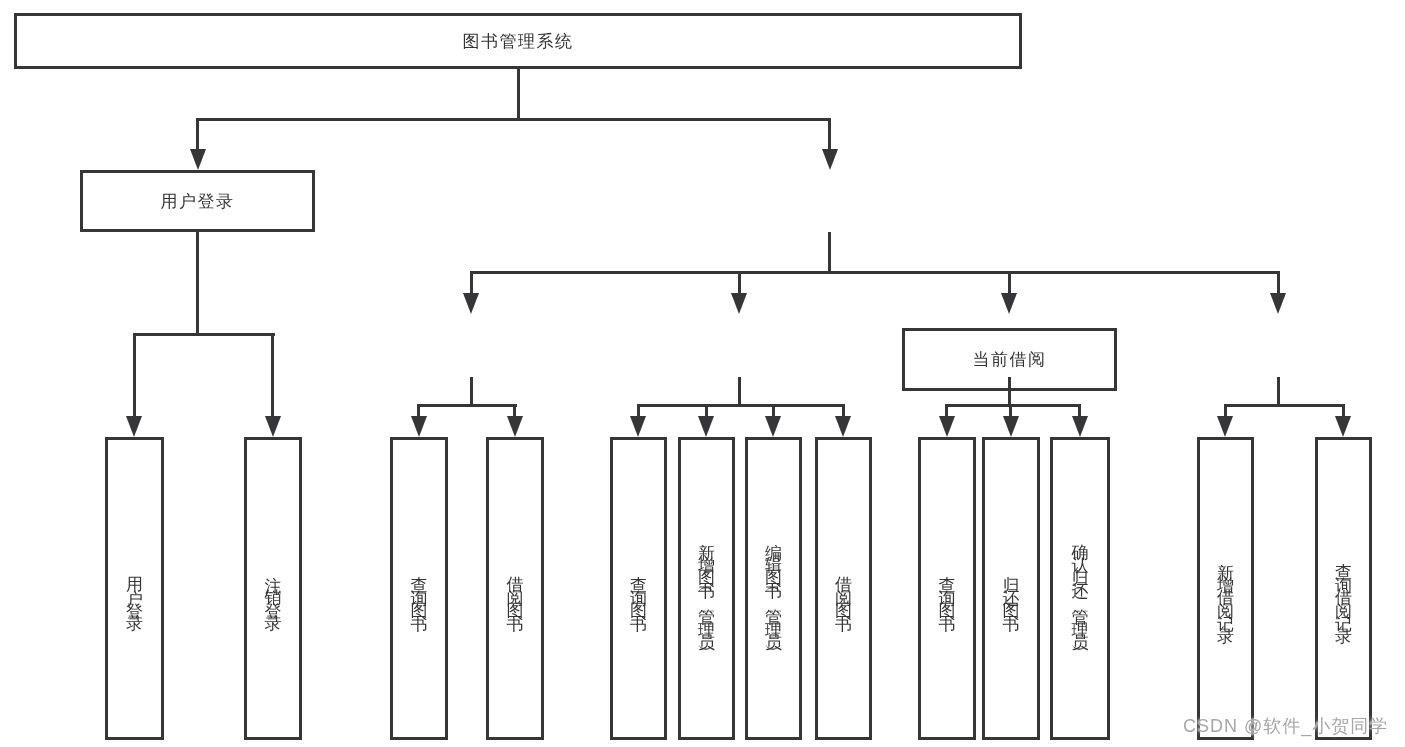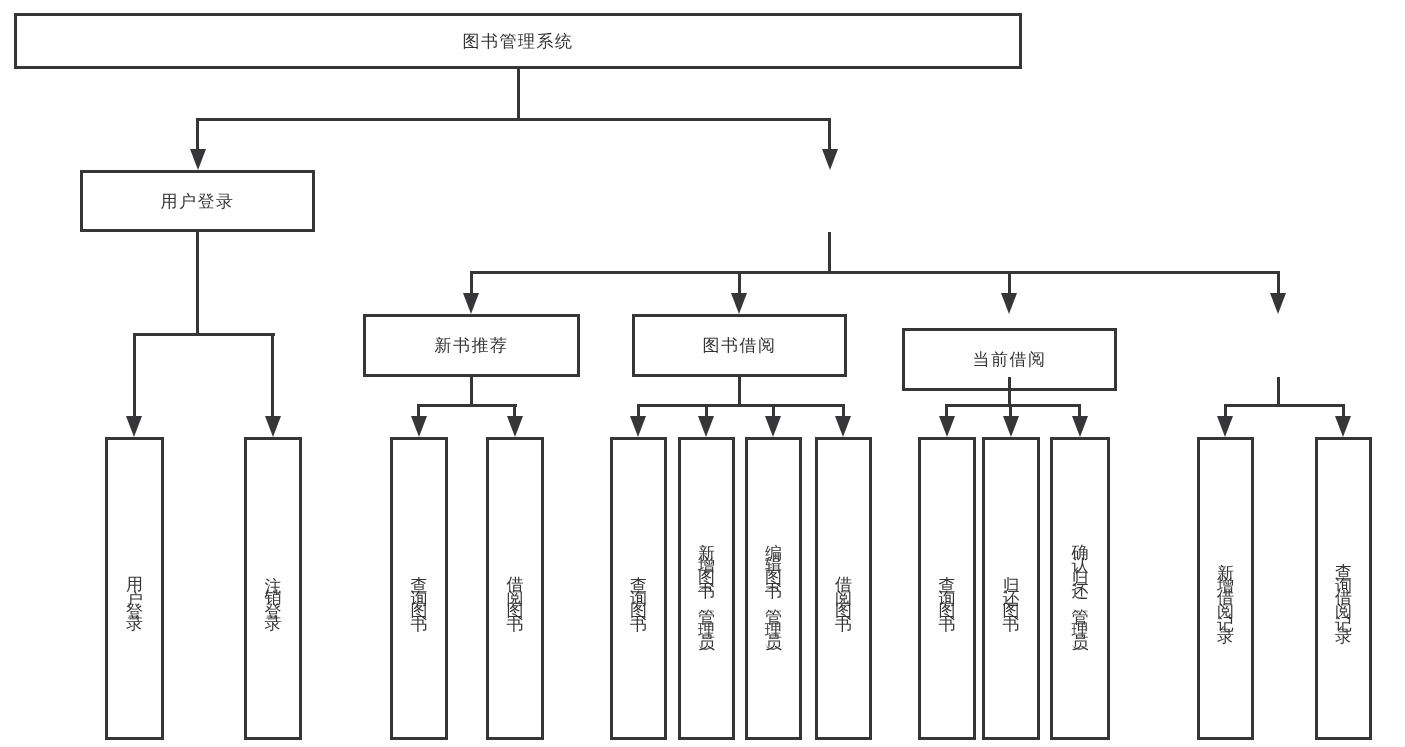--- a/index.html
+++ b/index.html
@@ -82,26 +82,20 @@
   <div class="hline" style="left:470px; top:271px; width:810px;"></div>
   <div class="vline" style="left:470px; top:271px; height:25px;"></div>
   <div class="arrow" style="left:463px; top:293px;"></div>
   <div class="vline" style="left:738px; top:271px; height:25px;"></div>
   <div class="arrow" style="left:731px; top:293px;"></div>
   <div class="vline" style="left:1008px; top:271px; height:25px;"></div>
   <div class="arrow" style="left:1001px; top:293px;"></div>
   <div class="vline" style="left:1277px; top:271px; height:25px;"></div>
   <div class="arrow" style="left:1270px; top:293px;"></div>
 
-  <div class="node" style="left:363px; top:314px; width:217px; height:63px;">
-    <span class="hlabel">新书推荐</span>
-  </div>
-  <div class="node" style="left:632px; top:314px; width:215px; height:63px;">
-    <span class="hlabel">图书借阅</span>
-  </div>
   <div class="node" style="left:902px; top:328px; width:215px; height:63px;">
     <span class="hlabel">当前借阅</span>
   </div>
 
   <div class="vline" style="left:470px; top:377px; height:29px;"></div>
   <div class="hline" style="left:417px; top:404px; width:100px;"></div>
   <div class="vline" style="left:417px; top:404px; height:14px;"></div>
   <div class="arrow" style="left:411px; top:416px;"></div>
   <div class="vline" style="left:513px; top:404px; height:14px;"></div>
   <div class="arrow" style="left:507px; top:416px;"></div>
@@ -170,14 +164,15 @@
     <span class="vlabel">确认归还（管理员）</span>
   </div>
 
   <div class="node" style="left:1197px; top:437px; width:57px; height:303px;">
     <span class="vlabel">新增借阅记录</span>
   </div>
   <div class="node" style="left:1315px; top:437px; width:57px; height:303px;">
     <span class="vlabel">查询借阅记录</span>
   </div>
 
+  <div class="watermark">CSDN @软件_小贺同学</div>
 
 </div>
 
 </body></html>

